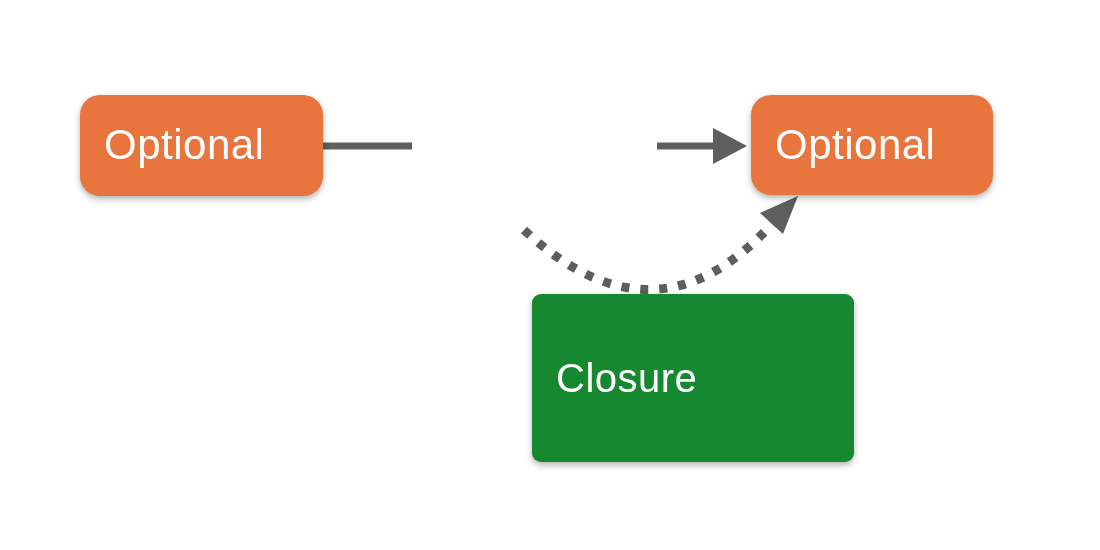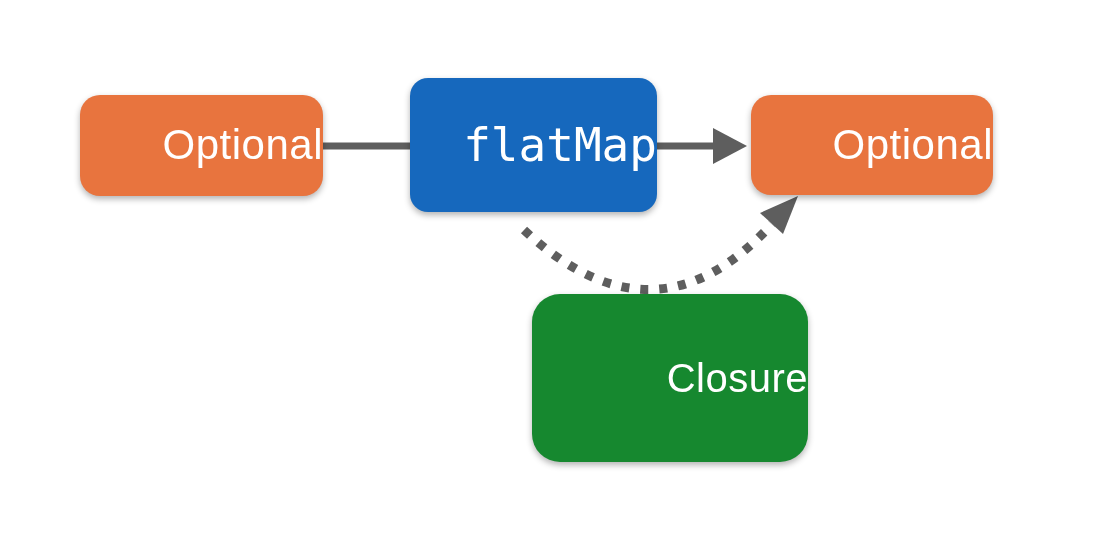--- a/index.html
+++ b/index.html
@@ -19,25 +19,26 @@
     position: absolute;
     left: 0;
     top: 0;
     width: 1100px;
     height: 550px;
   }
   .node {
     position: absolute;
     display: flex;
     flex-direction: column;
-    align-items: flex-end;
+    align-items: flex-start;
     justify-content: center;
     color: #ffffff;
     box-shadow: 0 3px 6px rgba(0,0,0,0.30);
     box-sizing: border-box;
+    padding-left: 24px;
   }
   .node-optional-input {
     left: 80px; top: 95px;
     width: 243px; height: 101px;
     background: #E8743E;
     border-radius: 20px;
   }
   .node-flatmap {
     left: 410px; top: 78px;
     width: 247px; height: 134px;
@@ -45,23 +46,23 @@
     border-radius: 18px;
   }
   .node-optional-output {
     left: 751px; top: 95px;
     width: 242px; height: 100px;
     background: #E8743E;
     border-radius: 20px;
   }
   .node-closure {
     left: 532px; top: 294px;
-    width: 276px; height: 168px;
+    width: 322px; height: 168px;
     background: #16882F;
-    border-radius: 28px;
+    border-radius: 9px;
     row-gap: 15px;
   }
   .label-sans {
     font-family: "Liberation Sans", sans-serif;
     font-size: 42px;
     font-weight: 400;
     letter-spacing: 0.5px;
     line-height: 1.1;
   }
   .label-mono {
@@ -101,23 +102,20 @@
     <g>
       <path d="M 524 230 Q 655 352 772 224" fill="none" stroke="#5E5E5E" stroke-width="9" stroke-dasharray="8 11" stroke-linecap="butt"></path>
       <polygon points="798,196 783,234 760,213" fill="#5E5E5E"></polygon>
     </g>
   </svg>
 
   <div class="node node-optional-input">
     <span class="label-sans">Optional</span>
   </div>
 
-  <div class="node node-flatmap">
-    <span class="label-mono">flatMap</span>
-  </div>
 
   <div class="node node-optional-output">
     <span class="label-sans">Optional</span>
   </div>
 
   <div class="node node-closure">
     <span class="closure-title">Closure</span>
   </div>
 
 </div>

